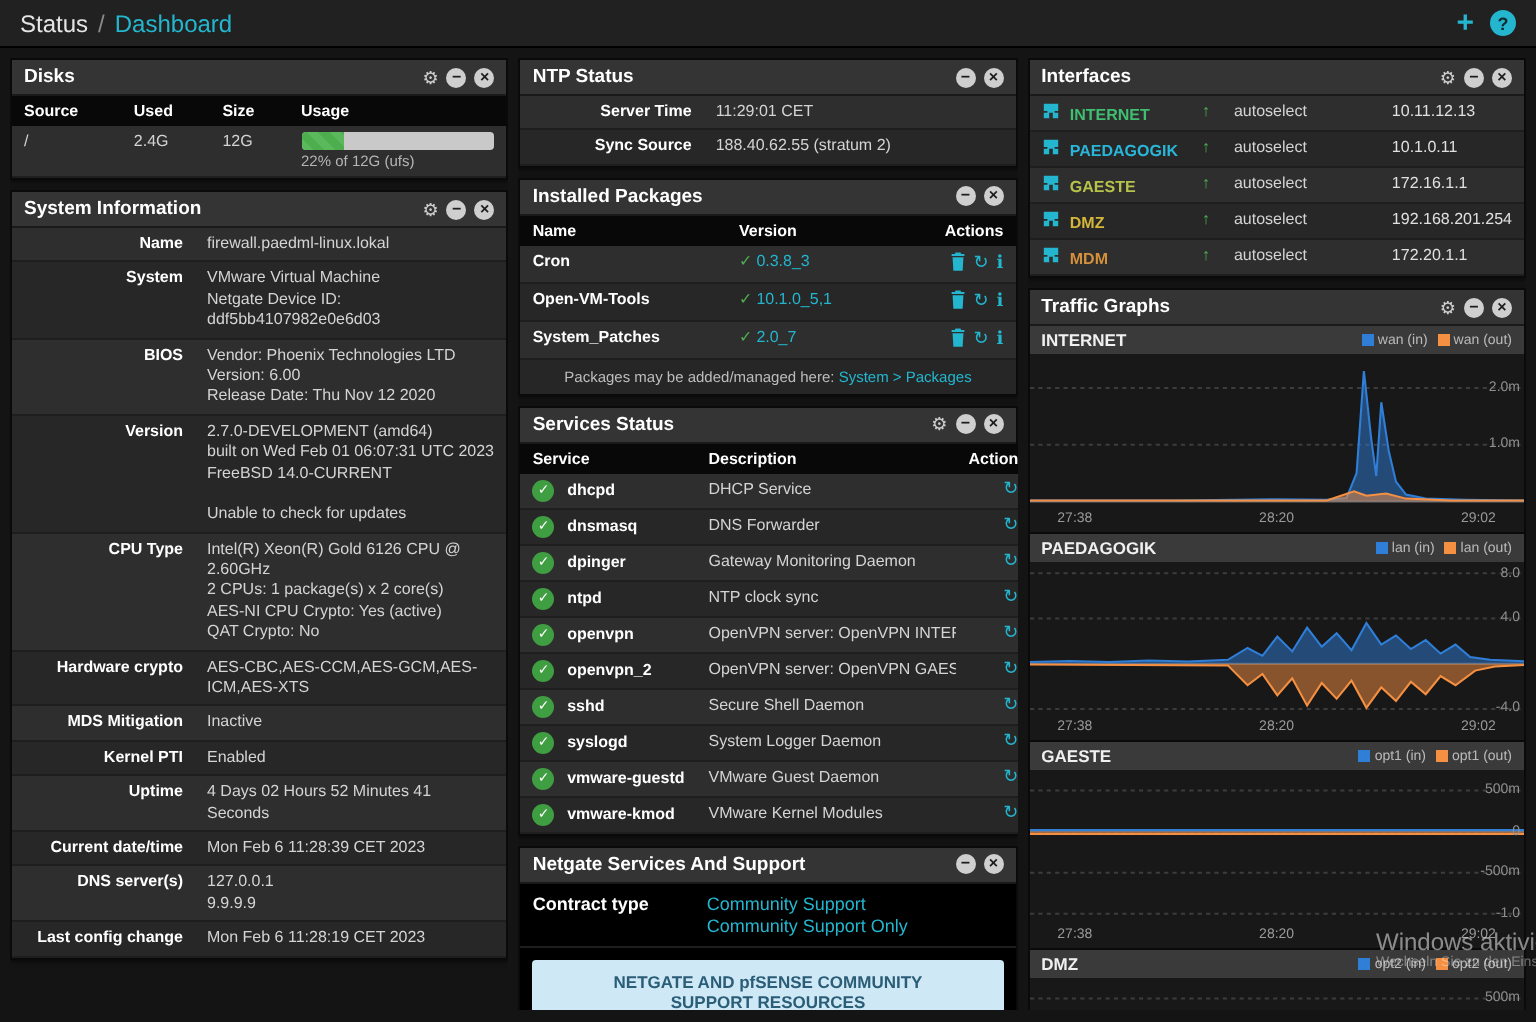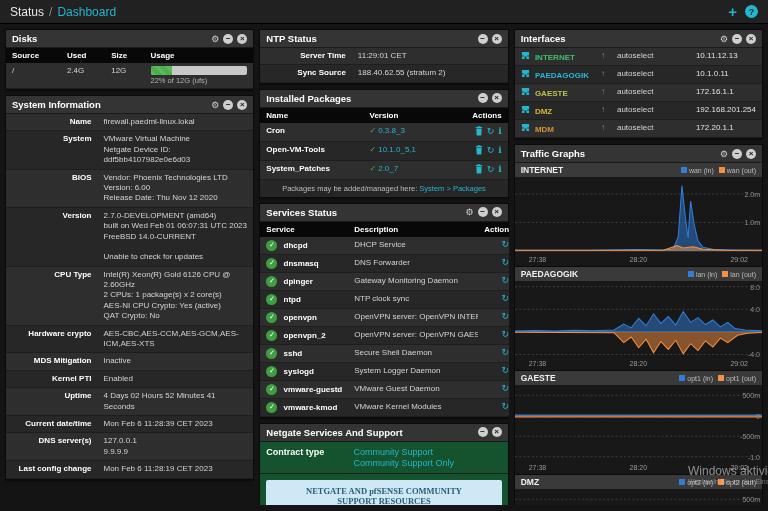--- a/index.html
+++ b/index.html
@@ -15,21 +15,21 @@
   .crumb-sep { color:#8a8a8a; font-size:12px; margin:0 5px; }
   .crumb-page { color:#23b6ce; font-size:12px; }
   .topbar-icons { margin-left:auto; display:flex; align-items:center; gap:8px; }
   .add-ic { color:#23b6ce; font-size:15px; font-weight:bold; line-height:1; cursor:pointer; }
   .help-ic { width:13px; height:13px; border-radius:50%; background:#23b6ce; color:#102a2e;
     font-size:9px; font-weight:bold; display:flex; align-items:center; justify-content:center; cursor:pointer; }
   
   .grid { display:grid; grid-template-columns:1fr 1fr 1fr; gap:5px; padding:5px; height:486px; overflow:hidden; }
   .col { display:flex; flex-direction:column; gap:5px; overflow:hidden; }
   
-  .widget { background:#14532d; border:1px solid #0a0a0a; box-shadow:0 1px 2px rgba(0,0,0,.5); flex:none; }
+  .widget { background:#000000; border:1px solid #0a0a0a; box-shadow:0 1px 2px rgba(0,0,0,.5); flex:none; }
   .whead { background:#343434; border-bottom:1px solid #1a1a1a; padding:3px 6px;
     display:flex; align-items:center; justify-content:space-between; }
   .wtitle { color:#fff; font-weight:bold; font-size:9.5px; }
   .wicons { display:flex; align-items:center; gap:4px; }
   .hicon { cursor:pointer; }
   .gear { color:#cfcfcf; font-size:9px; line-height:10px; }
   .circ { width:10px; height:10px; border-radius:50%; background:#cfcfcf; color:#1c1c1c;
     font-size:8px; font-weight:bold; line-height:10px; text-align:center; display:inline-block; }
   
   table { width:100%; border-collapse:collapse; font-size:8px; }
@@ -59,21 +59,21 @@
     display:inline-flex; align-items:center; justify-content:center; font-size:7px; margin-right:4px; flex:none; }
   .svc-name-cell { white-space:nowrap; }
   .svc-name { color:#fff; font-weight:bold; }
   .svc-desc { white-space:nowrap; overflow:hidden; max-width:130px; }
   .svc-action { text-align:right; }
   
   .contract { display:flex; padding:5px 6px; border-bottom:1px solid #1e1e1e; }
   .contract-label { width:37%; color:#fff; font-weight:bold; }
   .contract-vals { display:flex; flex-direction:column; gap:1px; }
   .banner { margin:6px; padding:6px 20px; background:#cfe8f5; color:#2a5d77; font-weight:bold;
-    font-size:8.5px; text-align:center; border-radius:2px;font-family:Liberation Serif, serif; }
+    font-size:8.5px; text-align:center; border-radius:2px; }
   
   .if-name-cell { white-space:nowrap; }
   .if-icon { margin-right:3px; }
   .if-name { font-weight:bold; cursor:pointer; }
   .if-arrow { color:#4caf50; font-weight:bold; width:14px; }
   .if-media { width:34%; }
   .if-ip { color:#e0e0e0; }
   
   .graph { background:#161616; border-bottom:1px solid #0a0a0a; }
   .gtitle-row { background:#3a3a3a; padding:2px 6px; display:flex; justify-content:space-between; align-items:center; }

